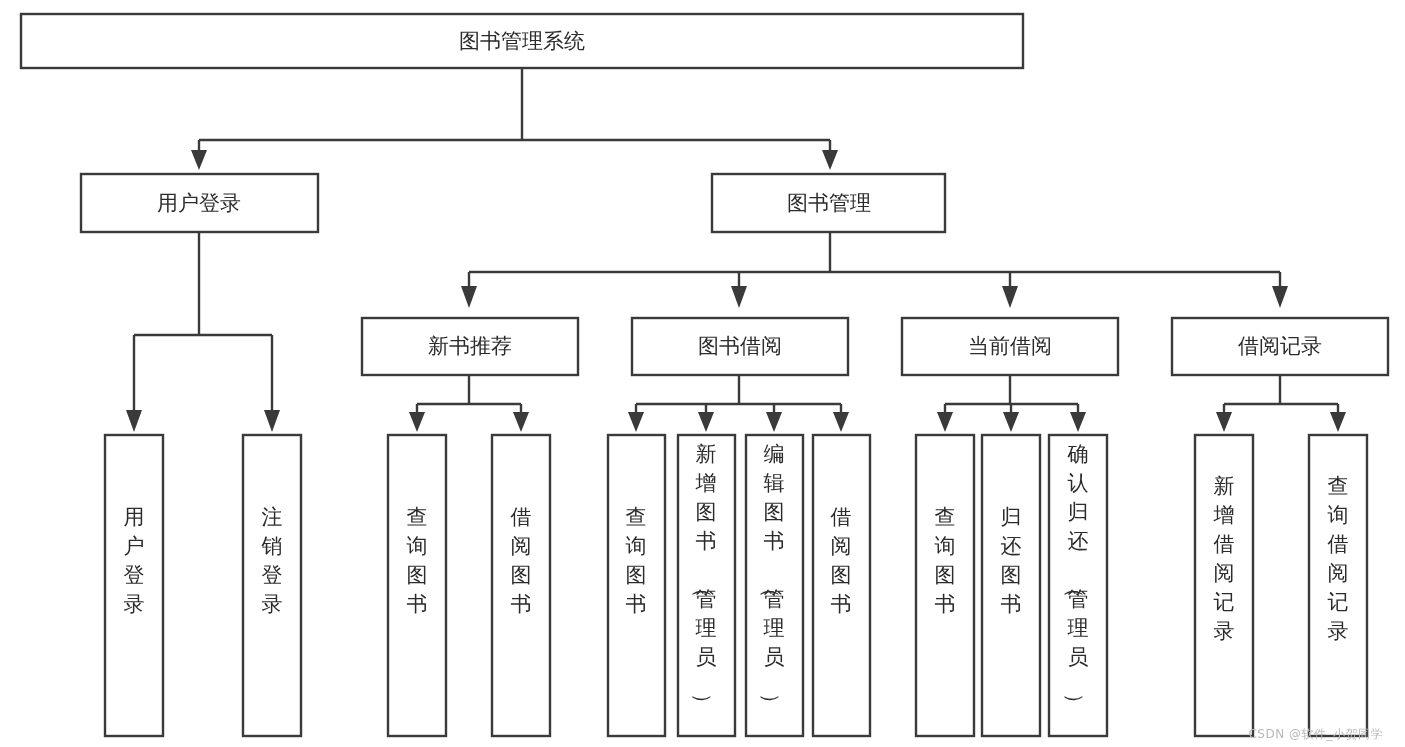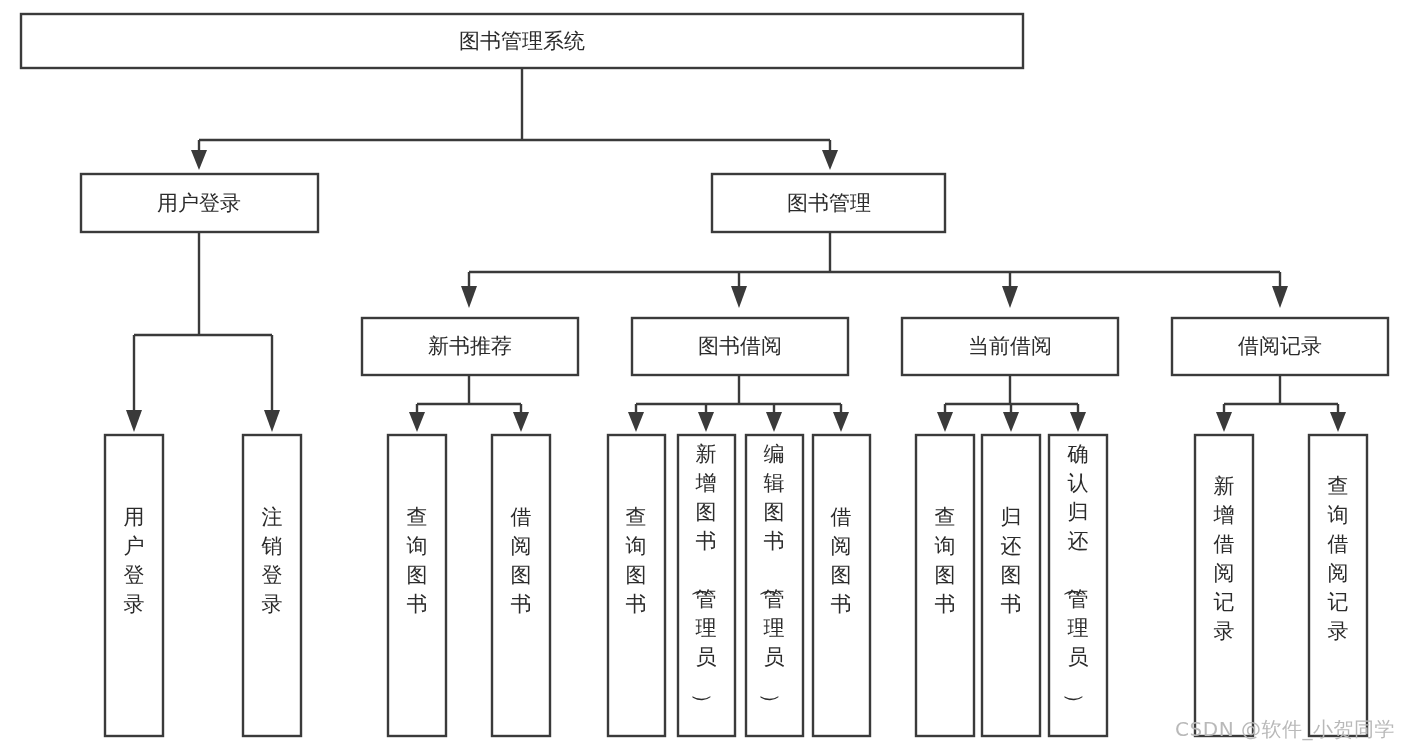--- a/index.html
+++ b/index.html
@@ -51,24 +51,24 @@
     dominant-baseline: middle;
   }
   .node-label-v {
     font-family: "DejaVu Sans", "Liberation Sans", sans-serif;
     font-size: 21px;
     fill: #2b2b2b;
     text-anchor: middle;
   }
   .watermark-text {
     position: absolute;
-    right: 10px;
+    right: 22px;
     bottom: 4px;
     font-family: "DejaVu Sans", "Liberation Sans", sans-serif;
-    font-size: 20px;
+    font-size: 12px;
     color: #b9b9b9;
     letter-spacing: 0.5px;
     white-space: nowrap;
     user-select: none;
     text-align: right;
   }
 </style>
 </head>
 <body>
 

